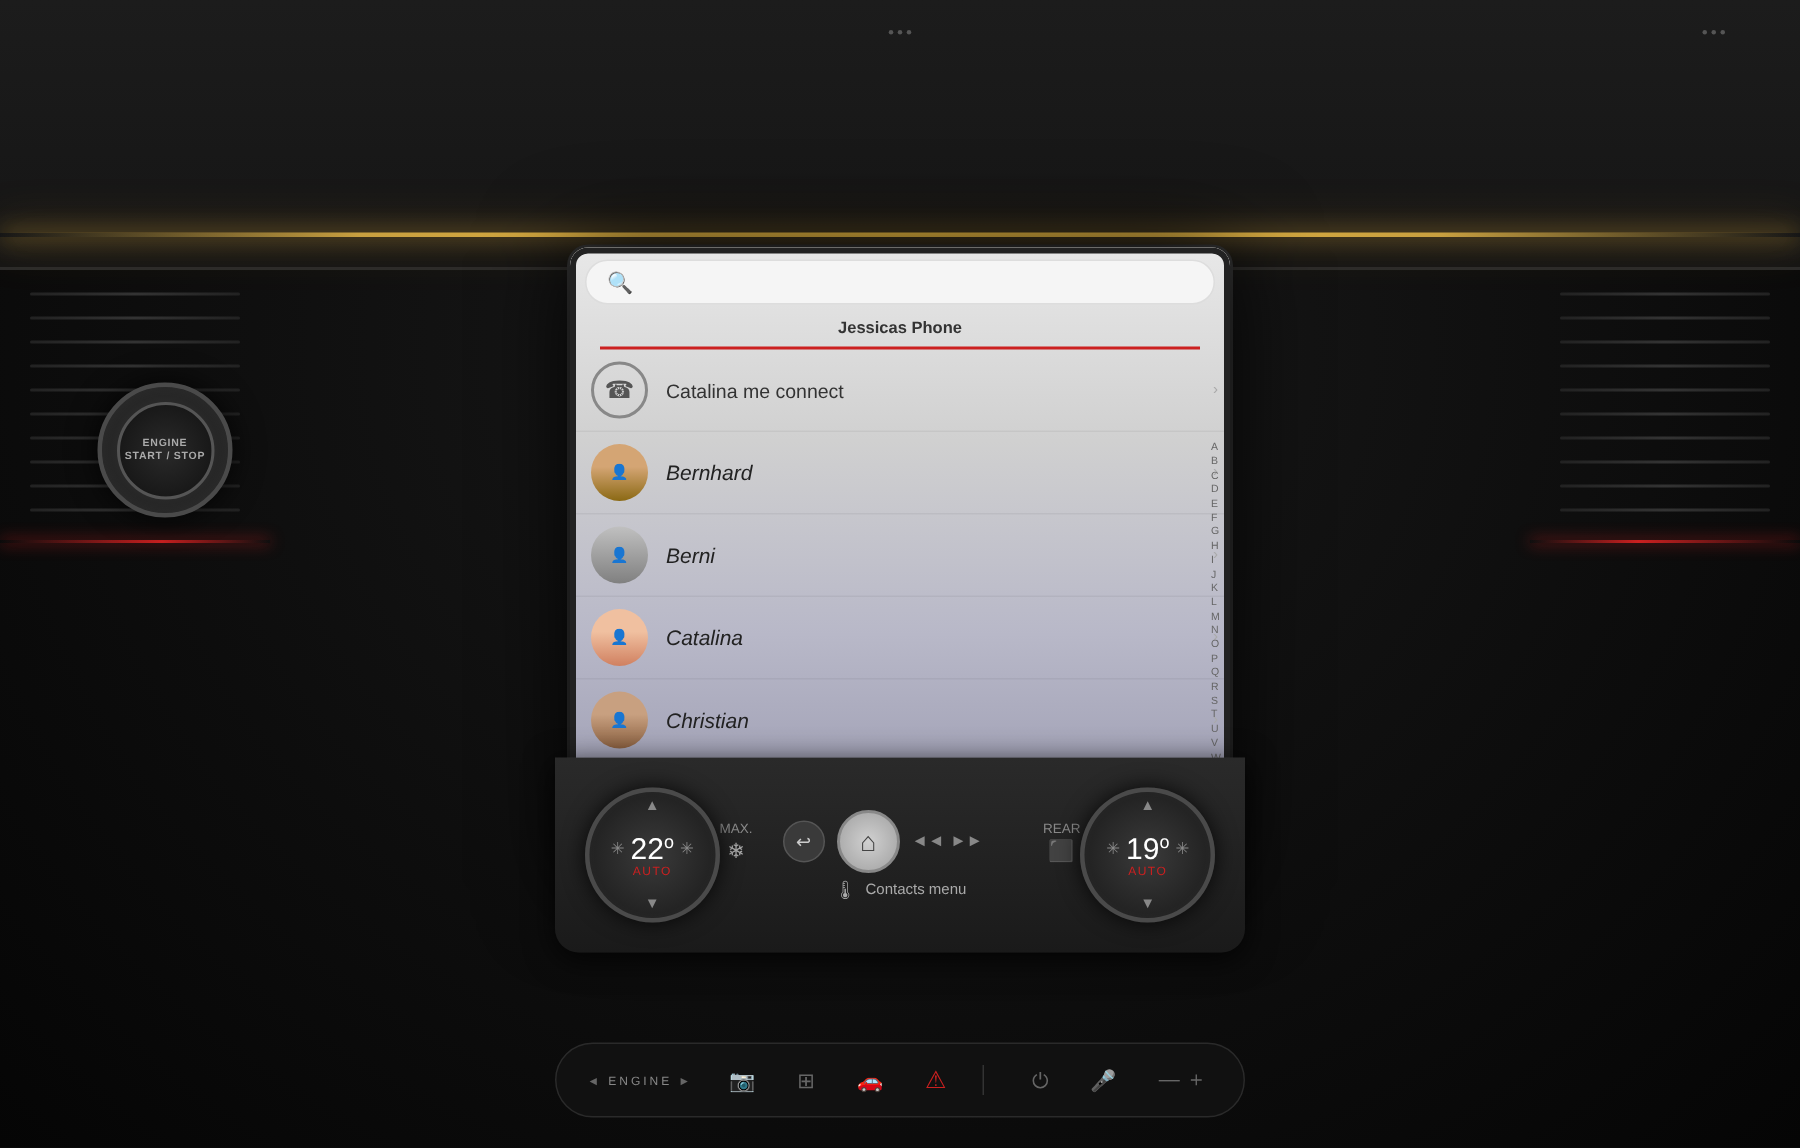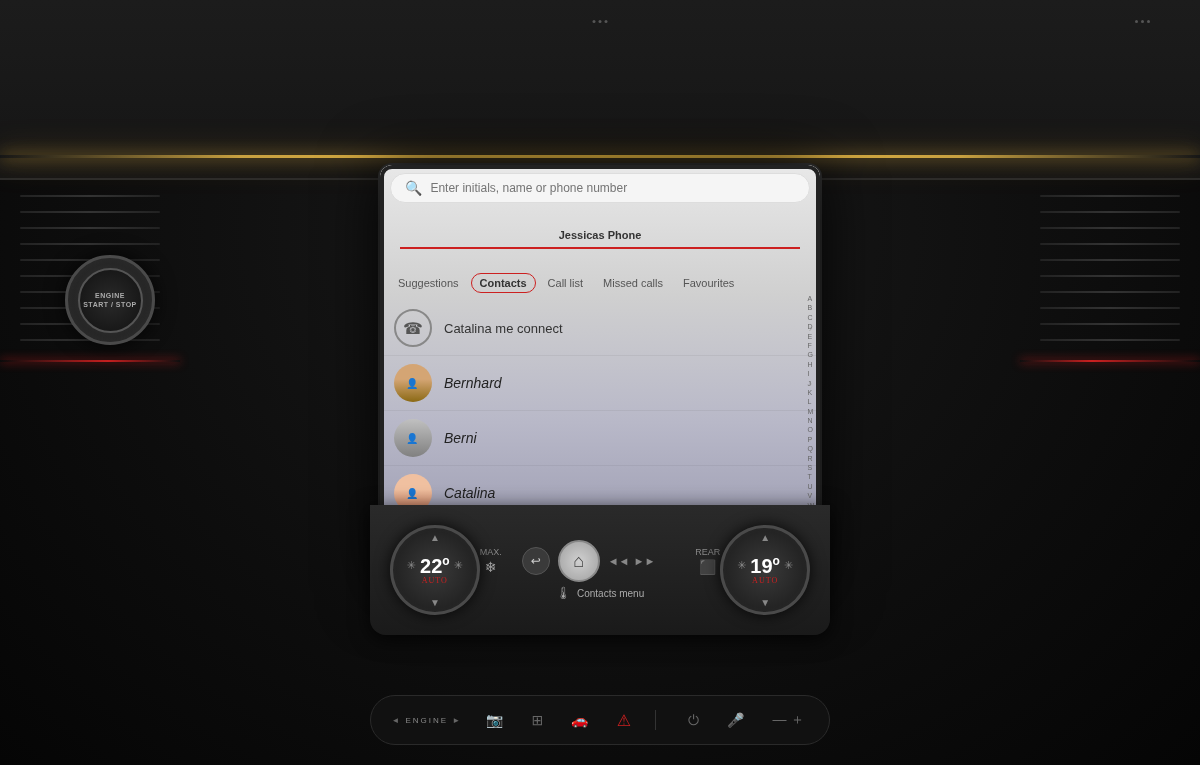--- a/index.html
+++ b/index.html
@@ -153,21 +153,21 @@
     }
 
     
     .phone-source-bar {
       text-align: center;
       font-size: 11px;
       color: #333;
       font-weight: bold;
       padding: 2px 0 6px;
       border-bottom: 2px solid #cc2020;
-      margin: 16px 20px;
+      margin: 0 20px;
     }
 
     
     .tabs-row {
       display: flex;
       align-items: center;
       padding: 8px 10px;
       gap: 4px;
     }
     .tab-item {
@@ -293,38 +293,37 @@
       display: flex;
       flex-direction: column;
       align-items: center;
       justify-content: center;
       box-shadow: 0 0 15px rgba(0,0,0,0.8), inset 0 0 8px rgba(255,255,255,0.03);
       position: relative;
     }
     .knob-temp {
       font-size: 20px;
       color: #fff;
-      font-weight: 700;
+      font-weight: 400;
       line-height: 1;
     }
     .knob-temp sup {
       font-size: 12px;
     }
     .knob-chevron {
       position: absolute;
       font-size: 10px;
       color: #888;
     }
     .knob-chevron-up { top: 4px; }
     .knob-chevron-down { bottom: 4px; }
     .knob-auto {
       font-size: 8px;
       color: #cc2020;
       letter-spacing: 1px;
-      font-family: Liberation Serif, serif;
     }
 
     
     .climate-center {
       display: flex;
       flex-direction: column;
       align-items: center;
       gap: 4px;
       flex: 1;
     }
@@ -586,34 +585,26 @@
     </div>
   </div>
 </div>
 
 <div class="main-screen">
   <div class="screen-bezel"></div>
   <div class="screen-content">
 
     <div class="search-bar">
       <div class="search-icon-wrap">🔍</div>
-      <input class="search-input" type="text" readonly="" placeholder="Enter initials, name or phone number" style="">
     </div>
 
     <div class="phone-source-bar">
       <span>Jessicas Phone</span>
     </div>
 
-    <div class="tabs-row">
-      <div class="tab-item">Suggestions</div>
-      <div class="tab-item active">Contacts</div>
-      <div class="tab-item">Call list</div>
-      <div class="tab-item">Missed calls</div>
-      <div class="tab-item">Favourites</div>
-    </div>
 
     <div class="contacts-list">
 
       <div class="mercedes-item contact-row-wrap">
         <div class="mercedes-icon-wrap">☎</div>
         <span class="mercedes-text">Catalina me connect</span>
         <div class="chevron-indicator">›</div>
       </div>
 
       <div class="contact-item contact-row-wrap">

